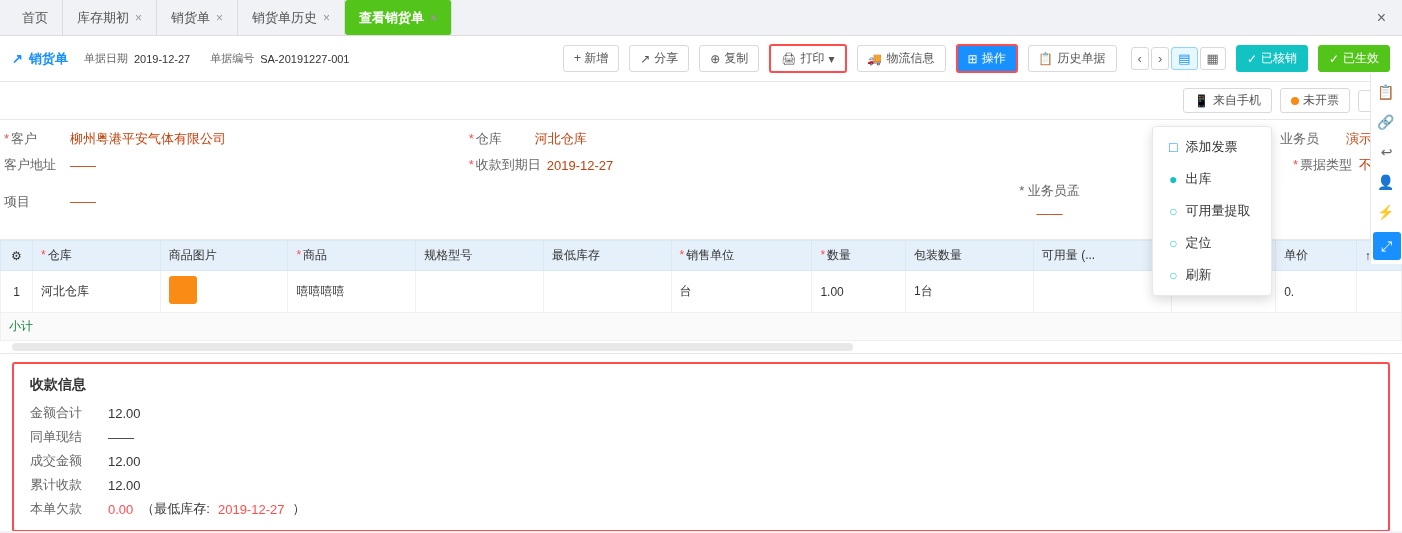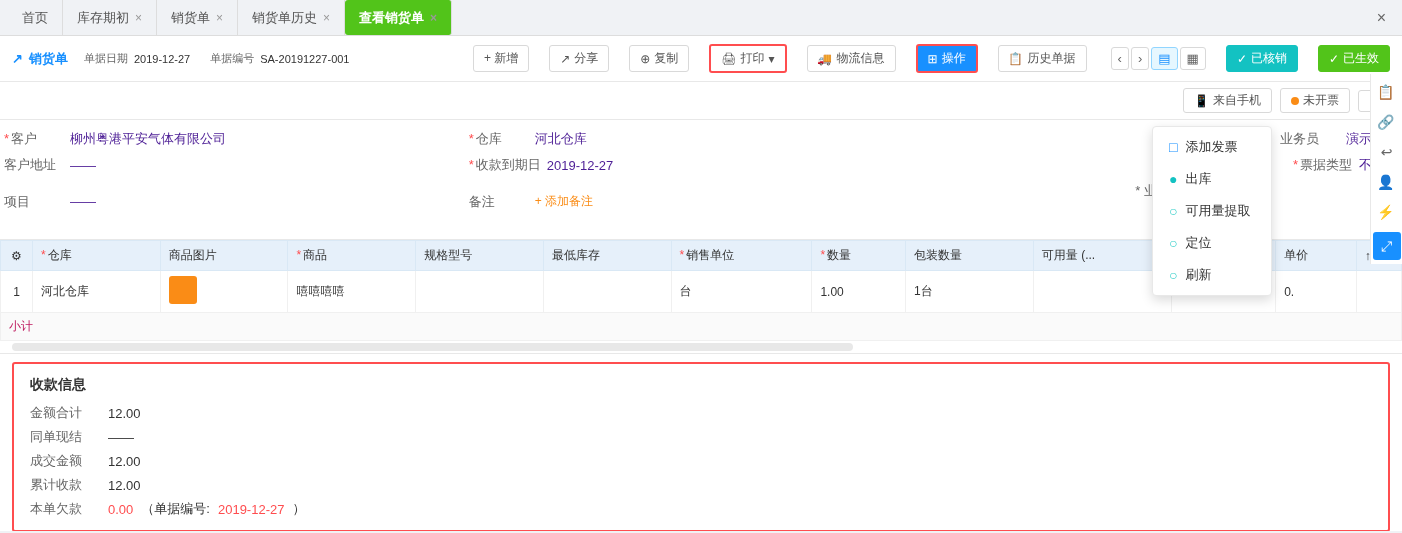--- a/index.html
+++ b/index.html
@@ -38,21 +38,21 @@
       border-bottom: 1px solid #e8e8e8; gap: 16px;
     }
     .doc-title { display: flex; align-items: center; gap: 6px; color: #1890ff; font-weight: bold; }
     .doc-meta { display: flex; align-items: center; gap: 20px; font-size: 11px; }
     .doc-meta-item { display: flex; align-items: center; gap: 6px; }
     .doc-meta-label { color: #666; }
     .doc-meta-value { color: #333; }
 
     
     .toolbar {
-      display: flex; align-items: center; margin-left: auto; gap: 20px;
+      display: flex; align-items: center; margin-left: auto; gap: 10px;
     }
     .toolbar-btn {
       display: flex; align-items: center; gap: 4px; padding: 4px 10px;
       border: 1px solid #d9d9d9; border-radius: 3px; background: #fff;
       cursor: pointer; font-size: 12px; color: #555; white-space: nowrap;
     }
     .toolbar-btn.active { background: #1890ff; color: #fff; border-color: #1890ff; }
     .toolbar-btn.red-border { border: 2px solid #ff4d4f; }
     .btn-green { background: #52c41a !important; color: #fff !important; border-color: #52c41a !important; }
     .btn-teal { background: #13c2c2 !important; color: #fff !important; border-color: #13c2c2 !important; }
@@ -71,36 +71,36 @@
     .dot-orange { background: #fa8c16; }
 
     
     .form-area {
       padding: 10px 4px; background: #fff; border-bottom: 1px solid #e8e8e8;
     }
     .form-row { display: flex; align-items: center; margin-bottom: 8px; }
     .form-field { display: flex; align-items: center; flex: 1; gap: 6px; }
     .form-field-label { color: #666; white-space: nowrap; min-width: 60px; }
     .form-field-label.required::before { content: '*'; color: #ff4d4f; margin-right: 2px; }
-    .form-field-value { color: #4c1d95; }
+    .form-field-value { color: #c2410c; }
     .form-field-add { color: #fa8c16; cursor: pointer; font-size: 12px; }
     .yewuyuan-right { margin-left: auto; }
 
     
     .table-container { overflow-x: auto; border-bottom: 1px solid #e8e8e8; }
     table { width: 100%; border-collapse: collapse; font-size: 12px; }
     thead tr { background: #e6f0fa; }
     thead th {
       padding: 6px 8px; border: 1px solid #d9e8f5; text-align: left;
       font-weight: normal; color: #333; white-space: nowrap;
     }
     thead th.required::before { content: '*'; color: #ff4d4f; margin-right: 2px; }
     tbody tr { background: #fff; }
     tbody td { padding: 5px 8px; border: 1px solid #f0f0f0; color: #333; vertical-align: middle; }
-    .subtotal-row td { background: #fafafa; color: #be185d; font-size: 12px; }
+    .subtotal-row td { background: #fafafa; color: #15803d; font-size: 12px; }
     .product-img { width: 28px; height: 28px; background: #fa8c16; border-radius: 3px; display: inline-block; }
 
     
     .summary-section {
       padding: 12px 16px; background: #fff; border: 2px solid #ff4d4f; margin: 8px 12px;
       border-radius: 3px;
     }
     .summary-title { font-weight: bold; font-size: 14px; margin-bottom: 10px; }
     .summary-grid { display: grid; grid-template-columns: 1fr; gap: 6px 0; }
     .summary-row { display: flex; align-items: center; gap: 8px; font-size: 13px; }
@@ -281,24 +281,20 @@
         </div>
         <div class="form-field yewuyuan-right" style="min-width:200px; justify-content:flex-end;align-items:center;">
           <span class="form-field-label required">票据类型</span>
           <span class="form-field-value">不开票</span>
         </div>
       </div>
       <div class="form-row">
         <div class="form-field">
           <span class="form-field-label">项目</span>
           <span class="form-field-value">——</span>
-        </div>
-        <div class="form-field">
-          <span class="form-field-label">备注</span>
-          <span class="form-field-add">+ 添加备注</span>
         </div>
         <div class="form-field yewuyuan-right" style="min-width:200px; justify-content:flex-end;flex-direction:column;">
           <span class="form-field-label">* 业务员孟</span>
           <span class="form-field-value">——</span>
         </div>
       </div>
     </div>
 
     <div class="table-container">
       <table>
@@ -362,21 +358,21 @@
           <span class="summary-label">成交金额</span>
           <span class="summary-value">12.00</span>
         </div>
         <div class="summary-row">
           <span class="summary-label">累计收款</span>
           <span class="summary-value">12.00</span>
         </div>
         <div class="summary-row" style="grid-column: 1 / -1;">
           <span class="summary-label">本单欠款</span>
           <span class="summary-value red">0.00</span>
-          <span class="summary-value">（单据编号:</span>
+          <span class="summary-value">（最低库存:</span>
           <span class="summary-value red">2019-12-27</span>
           <span class="summary-value">）</span>
         </div>
       </div>
     </div>
 
     <div class="right-sidebar">
       <div class="sidebar-icon">📋</div>
       <div class="sidebar-icon">🔗</div>
       <div class="sidebar-icon">↩</div>

